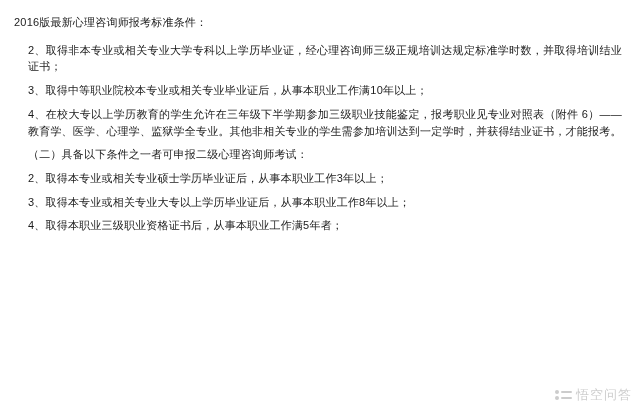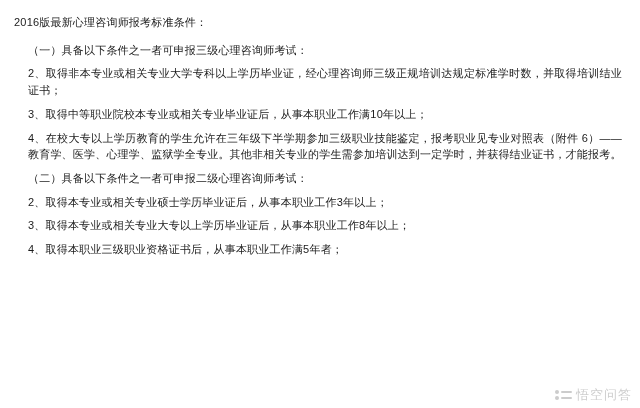--- a/index.html
+++ b/index.html
@@ -72,21 +72,20 @@
     font-family: "Liberation Sans", sans-serif;
   }
 </style>
 </head>
 <body>
 
 <div class="page">
 
   <p class="doc-line title">2016版最新心理咨询师报考标准条件：</p>
 
-  <p class="doc-line block">（一）具备以下条件之一者可申报三级心理咨询师考试：</p>
   <p class="doc-line block">2、取得非本专业或相关专业大学专科以上学历毕业证，经心理咨询师三级正规培训达规定标准学时数，并取得培训结业证书；</p>
   <p class="doc-line block">3、取得中等职业院校本专业或相关专业毕业证后，从事本职业工作满10年以上；</p>
   <p class="doc-line block">4、在校大专以上学历教育的学生允许在三年级下半学期参加三级职业技能鉴定，报考职业见专业对照表（附件 6）——教育学、医学、心理学、监狱学全专业。其他非相关专业的学生需参加培训达到一定学时，并获得结业证书，才能报考。</p>
   <p class="doc-line block">（二）具备以下条件之一者可申报二级心理咨询师考试：</p>
   <p class="doc-line block">2、取得本专业或相关专业硕士学历毕业证后，从事本职业工作3年以上；</p>
   <p class="doc-line block">3、取得本专业或相关专业大专以上学历毕业证后，从事本职业工作8年以上；</p>
   <p class="doc-line block">4、取得本职业三级职业资格证书后，从事本职业工作满5年者；</p>
 
   <div class="watermark">
     <span class="wm-mark">

